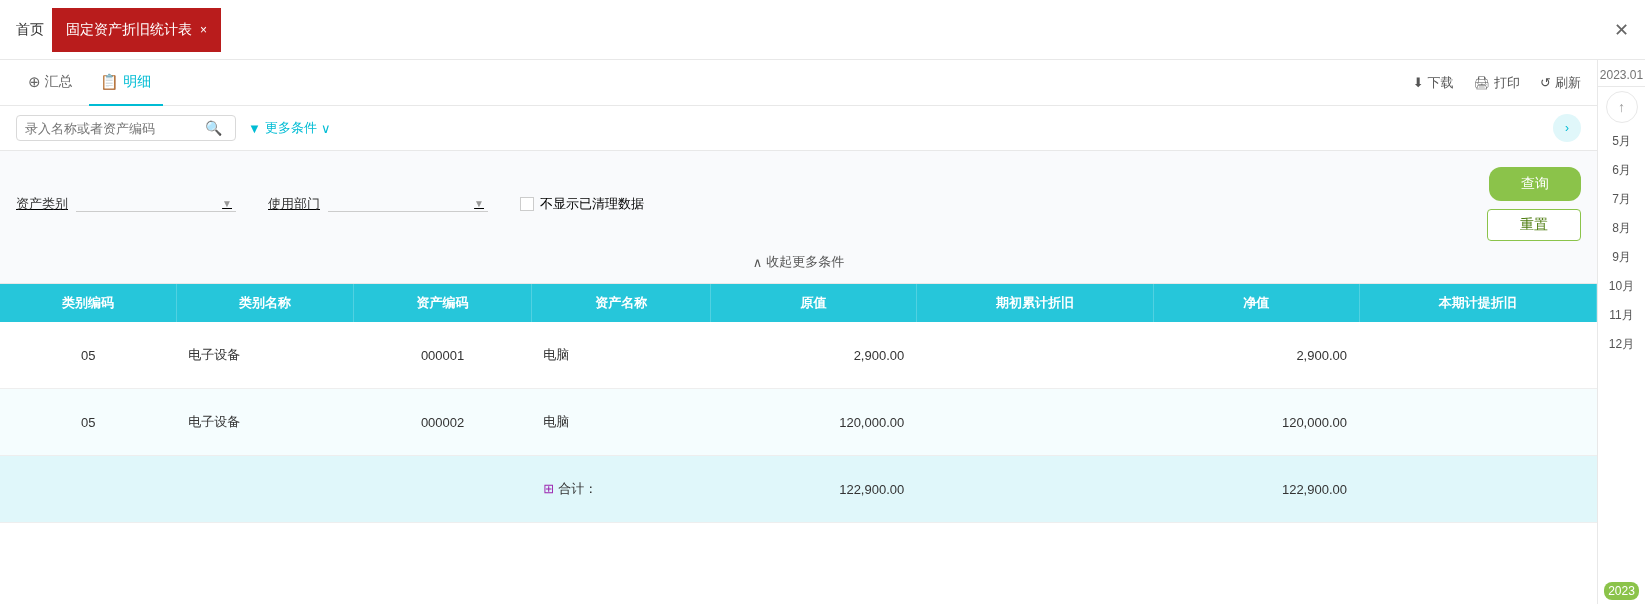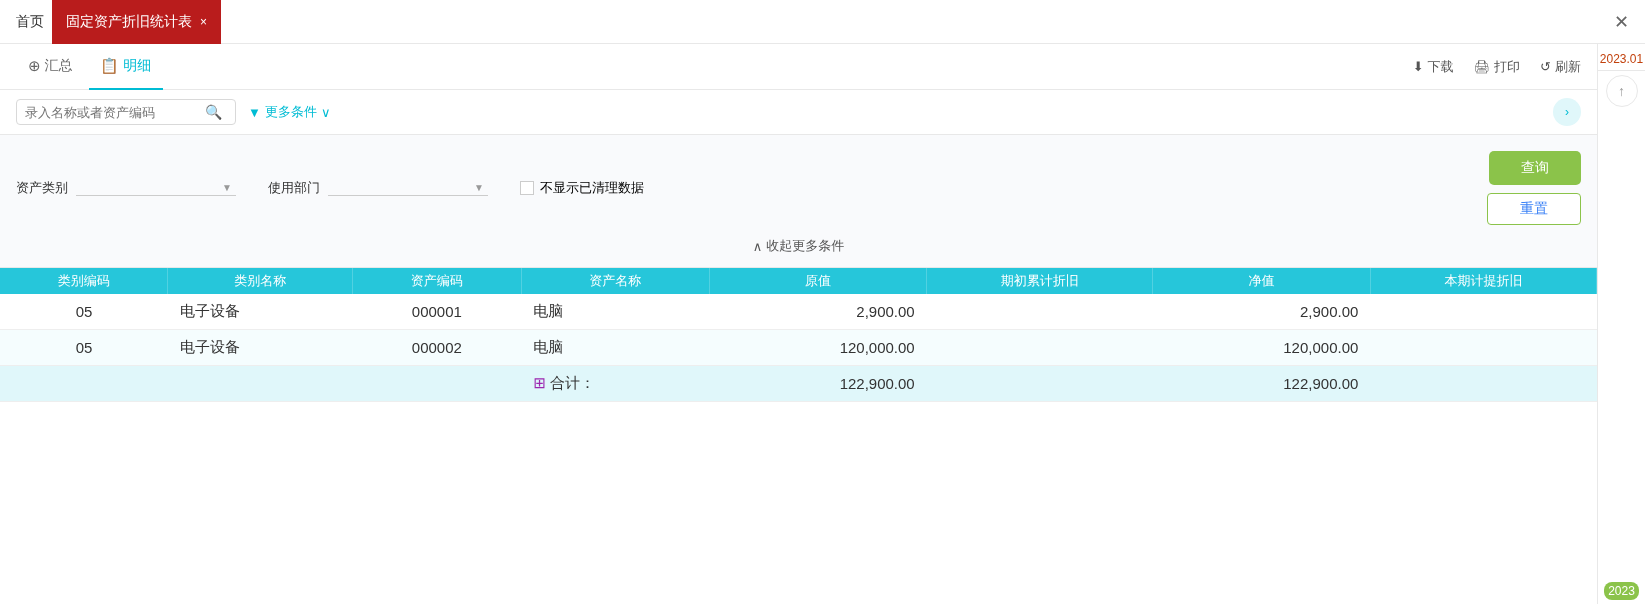--- a/index.html
+++ b/index.html
@@ -12,21 +12,21 @@
       overflow: hidden;
       display: flex;
       flex-direction: column;
     }
 
     
     .top-nav {
       background: #fff;
       display: flex;
       align-items: center;
-      height: 44px;
+      height: 60px;
       border-bottom: 1px solid #e8e8e8;
       padding: 0 16px;
       flex-shrink: 0;
     }
     .top-nav-home {
       color: #333;
       font-size: 14px;
       cursor: pointer;
       margin-right: 8px;
     }
@@ -177,20 +177,21 @@
     .filter-row {
       display: flex;
       align-items: center;
       gap: 32px;
       margin-bottom: 12px;
     }
     .filter-item {
       display: flex;
       align-items: center;
       gap: 8px;
+      text-decoration: underline;
     }
     .filter-label {
       font-size: 13px;
       color: #333;
       white-space: nowrap;
     }
     .filter-select {
       width: 160px;
       border: none;
       border-bottom: 1px solid #ccc;
@@ -222,29 +223,29 @@
       width: 14px;
       height: 14px;
       border: 1px solid #ccc;
       background: #fff;
       display: inline-block;
     }
     .query-btn {
       background: #8bc34a;
       color: #fff;
       border: none;
-      border-radius: 5px;
+      border-radius: 12px;
       padding: 8px 32px;
       font-size: 14px;
       cursor: pointer;
       margin-left: auto;
     }
     .reset-btn {
       background: #fff;
-      color: #3b82f6;
+      color: #4d7c0f;
       border: 1px solid #8bc34a;
       border-radius: 4px;
       padding: 6px 32px;
       font-size: 14px;
       cursor: pointer;
       margin-left: auto;
     }
     .collapse-conditions {
       display: flex;
       align-items: center;
@@ -264,37 +265,37 @@
     }
     table {
       width: 100%;
       border-collapse: collapse;
     }
     thead tr {
       background: #26c6da;
       color: #fff;
     }
     thead th {
-      padding: 4px 12px;
+      padding: 10px 12px;
       text-align: center;
-      font-weight: normal;
+      font-weight: bold;
       font-size: 13px;
       border-right: 1px solid rgba(255,255,255,0.2);
       margin-left: 32px;
     }
     tbody tr:nth-child(odd) {
       background: #fff;
     }
     tbody tr:nth-child(even) {
       background: #f5fdfe;
     }
     tbody td {
-      padding: 8px 12px;
+      padding: 24px 12px;
       text-align: center;
-      font-size: 15px;
+      font-size: 13px;
       color: #333;
       border-bottom: 1px solid #eee;
     }
     tbody td.right {
       text-align: right;
     }
     tbody td.left {
       text-align: left;
     }
     .total-row {
@@ -328,21 +329,21 @@
       background: #8bc34a;
       color: #fff;
       font-size: 12px;
       padding: 2px 4px;
       border-radius: 8px;
       margin-top: auto;
       margin-bottom: 4px;
     }
     .sidebar-date-label {
       font-size: 12px;
-      color: #c2410c;
+      color: #737373;
       padding: 4px 0;
       text-align: center;
       border-bottom: 1px solid #e8e8e8;
       width: 100%;
     }
     .scroll-up-btn {
       width: 32px;
       height: 32px;
       border: 1px solid #e8e8e8;
       border-radius: 50%;
@@ -498,15 +499,25 @@
       </table>
     </div>
 
   </div>
 
   <div class="right-sidebar">
     <div class="sidebar-date-label">2023.01</div>
     <div class="scroll-up-btn">
       <span>↑</span>
     </div>
+    <div id="sidebar-months">
+        <div class="sidebar-month">5月</div>
+        <div class="sidebar-month">6月</div>
+        <div class="sidebar-month">7月</div>
+        <div class="sidebar-month">8月</div>
+        <div class="sidebar-month">9月</div>
+        <div class="sidebar-month">10月</div>
+        <div class="sidebar-month">11月</div>
+        <div class="sidebar-month">12月</div>
+      </div>
     <div class="sidebar-year-badge">2023</div>
   </div>
 </div>
 
 </body></html>

